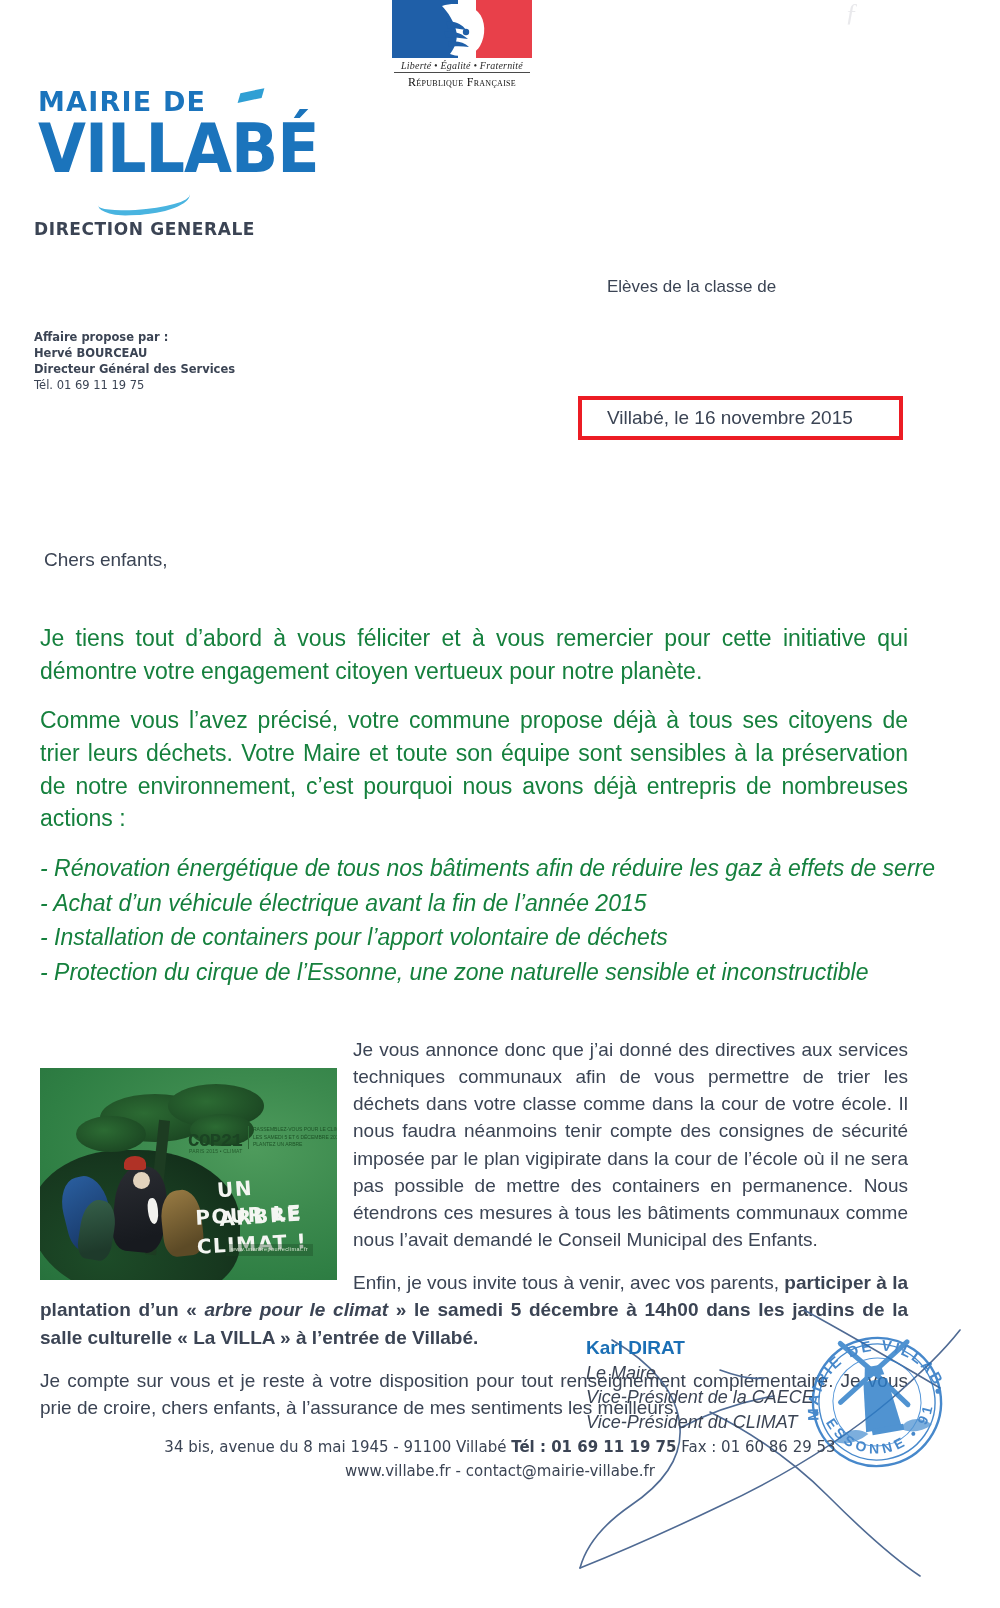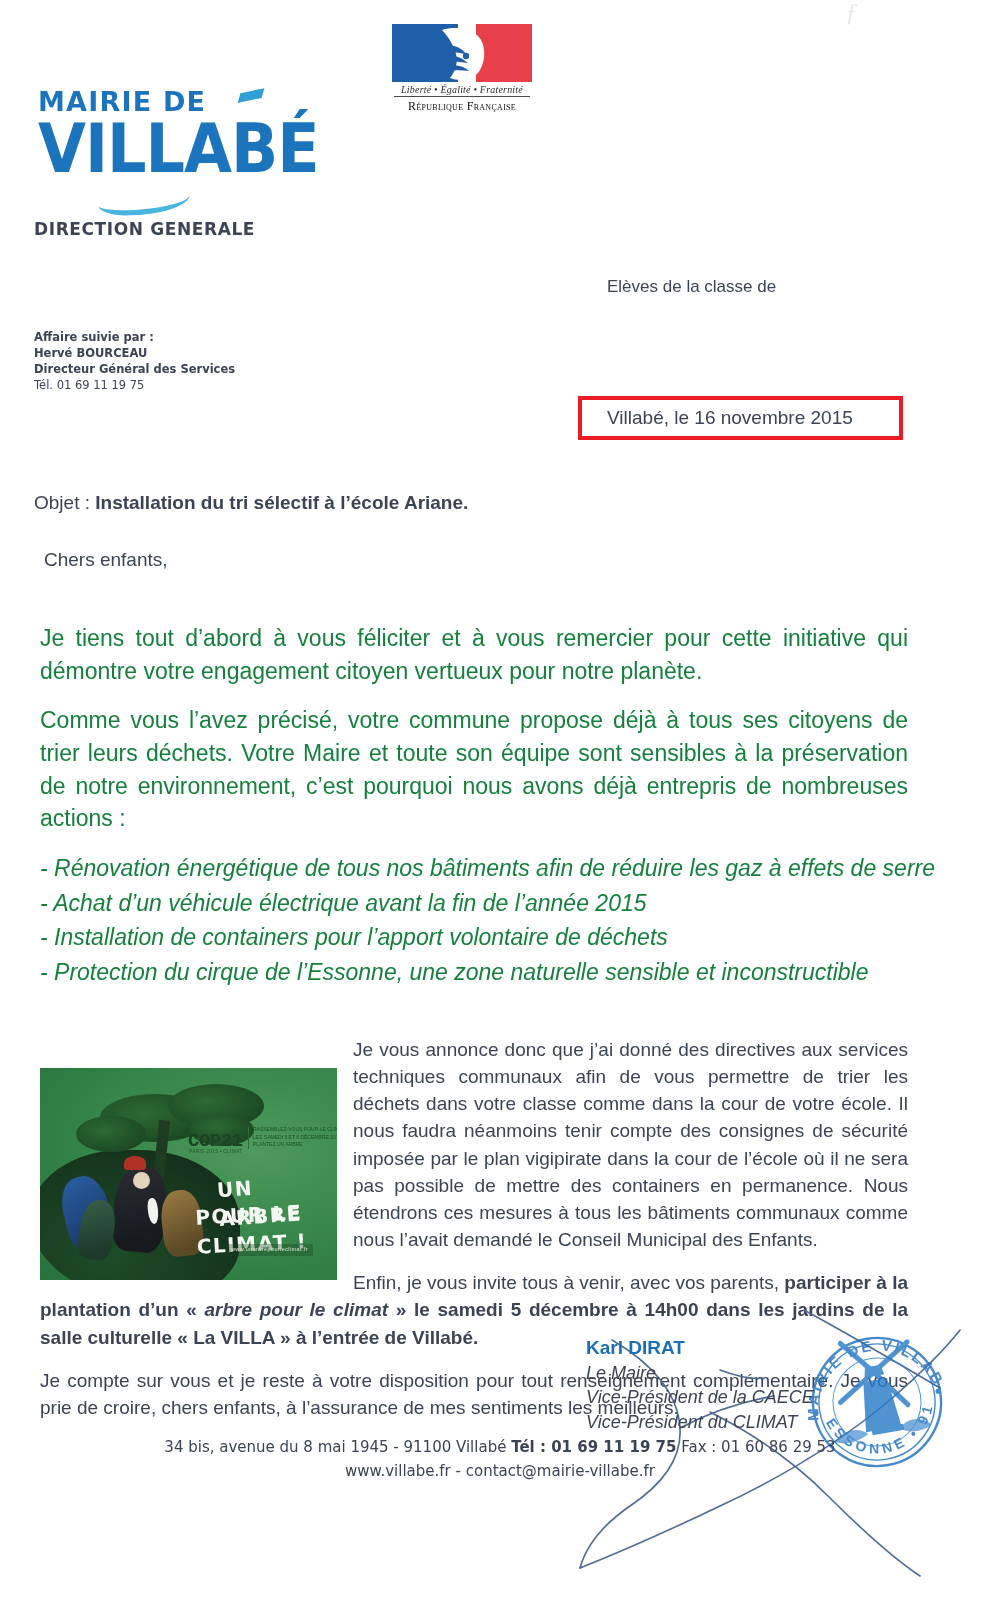--- a/index.html
+++ b/index.html
@@ -26,21 +26,21 @@
     font-family: "Liberation Serif", serif;
     font-style: italic;
     font-size: 26px;
     user-select: none;
   }
 
   
   .rf-logo {
     position: absolute;
     left: 388px;
-    top: 24px;
+    top: 0;
     width: 148px;
     text-align: center;
   }
   .rf-flag {
     position: relative;
     width: 140px;
     height: 58px;
     margin: 0 auto;
     overflow: hidden;
   }
@@ -461,34 +461,31 @@
     <div class="vl-main">
       <span>VILLABÉ</span>
       <span class="vl-accent"></span>
       <span class="vl-swoosh"></span>
     </div>
   </div>
 
   <div class="direction">DIRECTION GENERALE</div>
 
   <div class="affaire">
-    <div>Affaire suivie par :</div>
+    <div>Affaire propose par :</div>
     <div>Hervé BOURCEAU</div>
     <div>Directeur Général des Services</div>
     <div class="tel">Tél. 01 69 11 19 75</div>
   </div>
 
   <div class="recipient">Elèves de la classe de</div>
 
   <div class="date-box"></div>
   <div class="date-text">Villabé, le 16 novembre 2015</div>
 
-  <div class="objet">
-    <span>Objet : </span><b>Installation du tri sélectif à l’école Ariane.</b>
-  </div>
 
   <div class="salutation">Chers enfants,</div>
 
   <div class="body-block">
     <p>Je tiens tout d’abord à vous féliciter et à vous remercier pour cette initiative qui démontre votre engagement citoyen vertueux pour notre planète.</p>
     <p>Comme vous l’avez précisé, votre commune propose déjà à tous ses citoyens de trier leurs déchets. Votre Maire et toute son équipe sont sensibles à la préservation de notre environnement, c’est pourquoi nous avons déjà entrepris de nombreuses actions :</p>
     <div class="bullets">
       <div>- Rénovation énergétique de tous nos bâtiments afin de réduire les gaz à effets de serre</div>
       <div>- Achat d’un véhicule électrique avant la fin de l’année 2015</div>
       <div>- Installation de containers pour l’apport volontaire de déchets</div>

